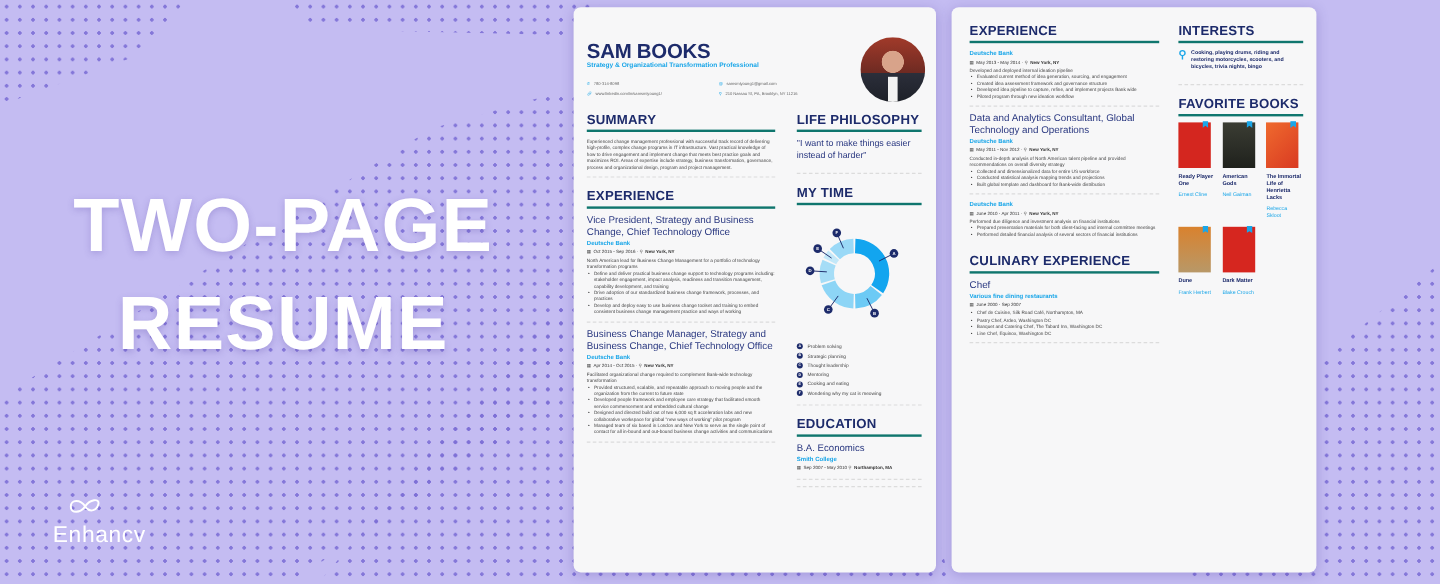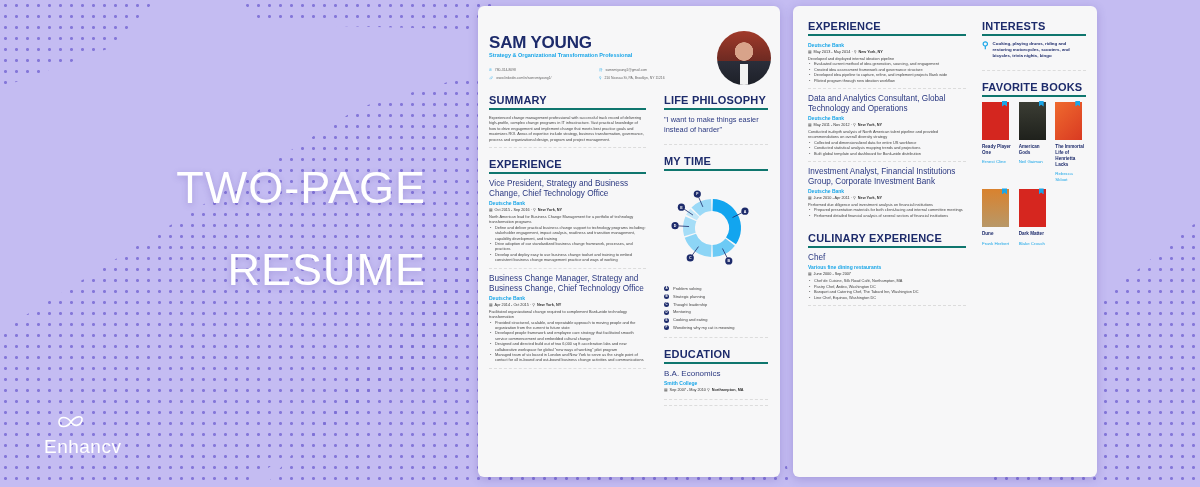--- a/index.html
+++ b/index.html
@@ -16,22 +16,22 @@
     opacity: .9;
   }
   .dots.a { clip-path: polygon(0 95%, 0 68%, 30% 22%, 47% 10%, 47% 55%, 20% 100%, 0 100%); }
   .dots.b { clip-path: polygon(0 0, 13% 0, 9% 10%, 0 18%); }
   .dots.c { clip-path: polygon(20% 0, 42% 0, 39% 6%, 22% 5%); }
   .dots.d { clip-path: polygon(22% 100%, 36% 60%, 46% 33%, 60% 40%, 66% 100%); }
   .dots.e { clip-path: polygon(90% 65%, 100% 45%, 100% 100%, 82% 100%); }
 
   .hero-title {
     position: absolute; left: 46px; top: 153px; width: 380px;
-    color: #fff; font-weight: 400; font-size: 45px; line-height: 70px;
-    letter-spacing: 1px; text-align: right;
+    color: #fff; font-weight: 700; font-size: 63px; line-height: 70px;
+    letter-spacing: 1px; text-align: center;
     text-shadow: 0 2px 6px rgba(80,60,160,.25);
   }
   .hero-title .l2 { display: block; margin-top: 12px; }
   .logo { position: absolute; left: 44px; top: 414px; color: #fff; text-align: right; }
   .logo svg { display: block; margin: 0 auto 6px 12px; }
   .logo-text { font-size: 19px; letter-spacing: .5px; }
 
   .page {
     position: absolute; top: 6px; height: 471px; background: #f7f7f8;
     border-radius: 6px; box-shadow: 0 2px 10px rgba(70,50,150,.25);
@@ -103,21 +103,21 @@
 </h1>
 
 <div class="logo">
   <svg width="30" height="16" viewBox="0 0 30 16">
     <path d="M15 8 C11 2, 3 2, 3 8 C3 14, 11 14, 15 8 C19 2, 27 1, 26 6 C25 11, 19 14, 15 8" fill="none" stroke="#fff" stroke-width="1.6"></path>
   </svg>
   <div class="logo-text">Enhancv</div>
 </div>
 
 <div class="page p1">
-  <div class="name">SAM YOUNG</div>
+  <div class="name">SAM BOOKS</div>
   <div class="tagline">Strategy &amp; Organizational Transformation Professional</div>
   <div class="contacts">
     <div><span class="ic">✆</span><span>780-314-8098</span></div>
     <div><span class="ic">@</span><span>samsmiyoung1@gmail.com</span></div>
     <div><span class="ic">🔗︎</span><span>www.linkedin.com/in/samsmiyoung1/</span></div>
     <div><span class="ic">⚲</span><span>210 Nassau St, PA, Brooklyn, NY 11216</span></div>
   </div>
   <div class="photo"></div>
 
   <div class="col-l">
@@ -252,21 +252,20 @@
       <p class="body">Conducted in-depth analysis of North American talent pipeline and provided recommendations on overall diversity strategy</p>
       <ul class="bullets">
         <li>Collected and dimensionalized data for entire US workforce</li>
         <li>Conducted statistical analysis mapping trends and projections</li>
         <li>Built global template and dashboard for Bank-wide distribution</li>
       </ul>
     </div>
     <div class="sep"></div>
 
     <div>
-      <div class="job-title">Investment Analyst, Financial Institutions Group, Corporate Investment Bank</div>
       <div class="company">Deutsche Bank</div>
       <div class="meta"><span class="ic">▦</span><span>June 2010 - Apr 2011</span> · <span class="ic">⚲</span><b>New York, NY</b></div>
       <p class="body">Performed due diligence and investment analysis on financial institutions</p>
       <ul class="bullets">
         <li>Prepared presentation materials for both client-facing and internal committee meetings</li>
         <li>Performed detailed financial analysis of several sectors of financial institutions</li>
       </ul>
     </div>
 
     <div class="sec-h" style="margin-top:14px">CULINARY EXPERIENCE</div>

